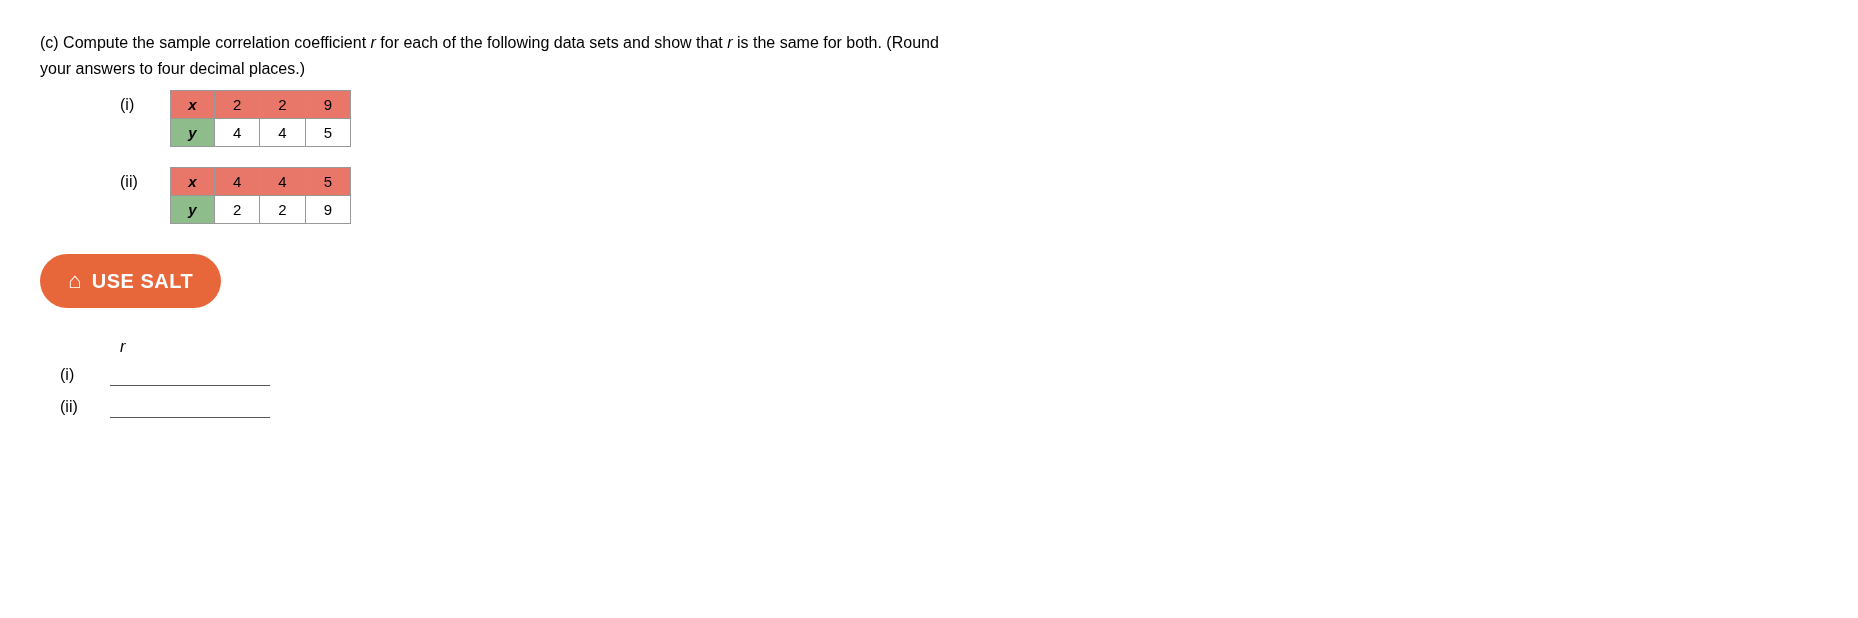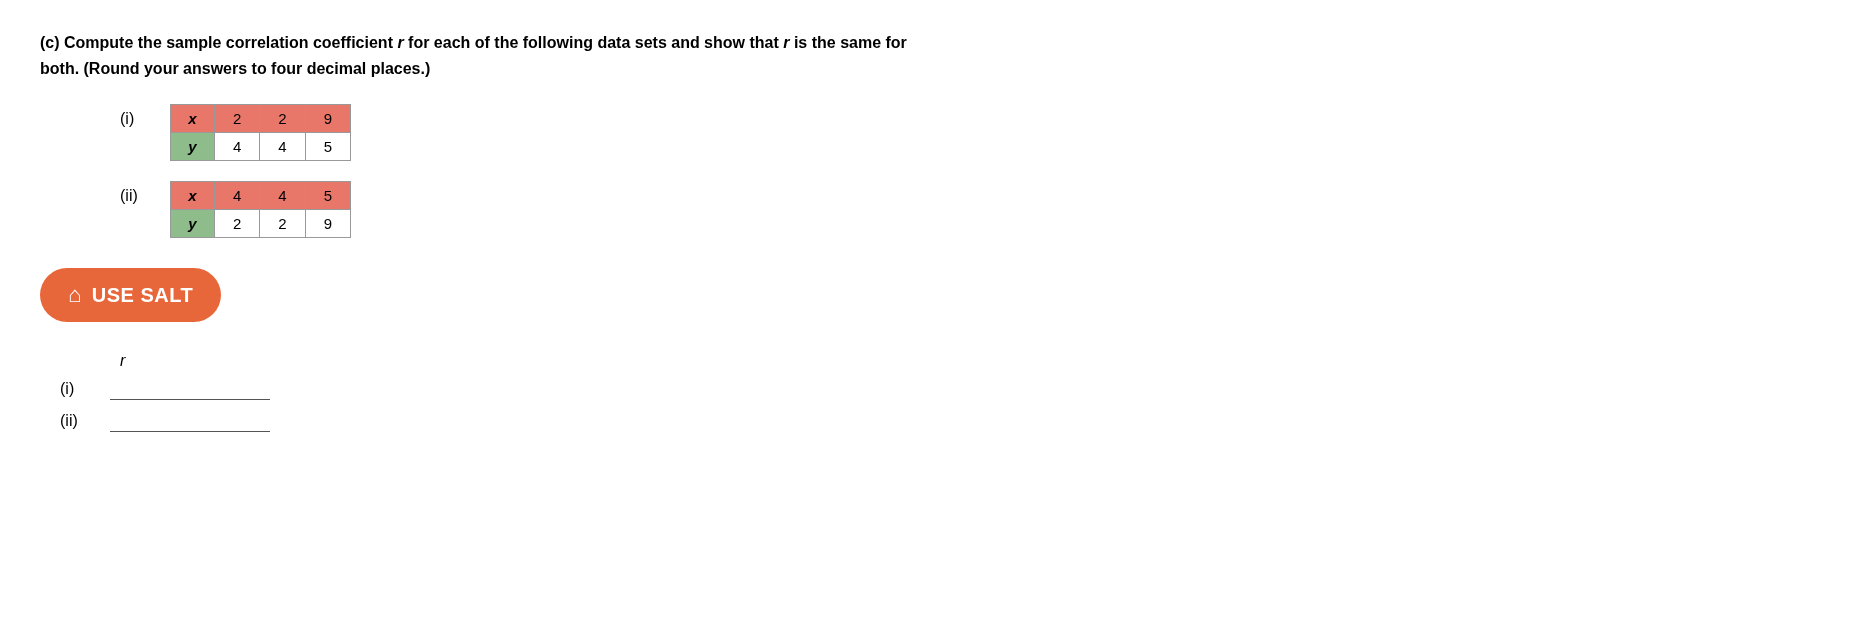--- a/index.html
+++ b/index.html
@@ -12,23 +12,22 @@
       font-family: Arial, sans-serif;
       font-size: 16px;
       background: #fff;
       color: #000;
       padding: 30px 40px;
     }
 
     .question-text {
       font-size: 16px;
       line-height: 1.6;
-      margin-bottom: 23px;
+      margin-bottom: 9px;
       max-width: 900px;
-      font-weight: bold;
     }
 
     .question-text em {
       font-style: italic;
     }
 
     .tables-section {
       margin-left: 80px;
       margin-bottom: 30px;
     }

